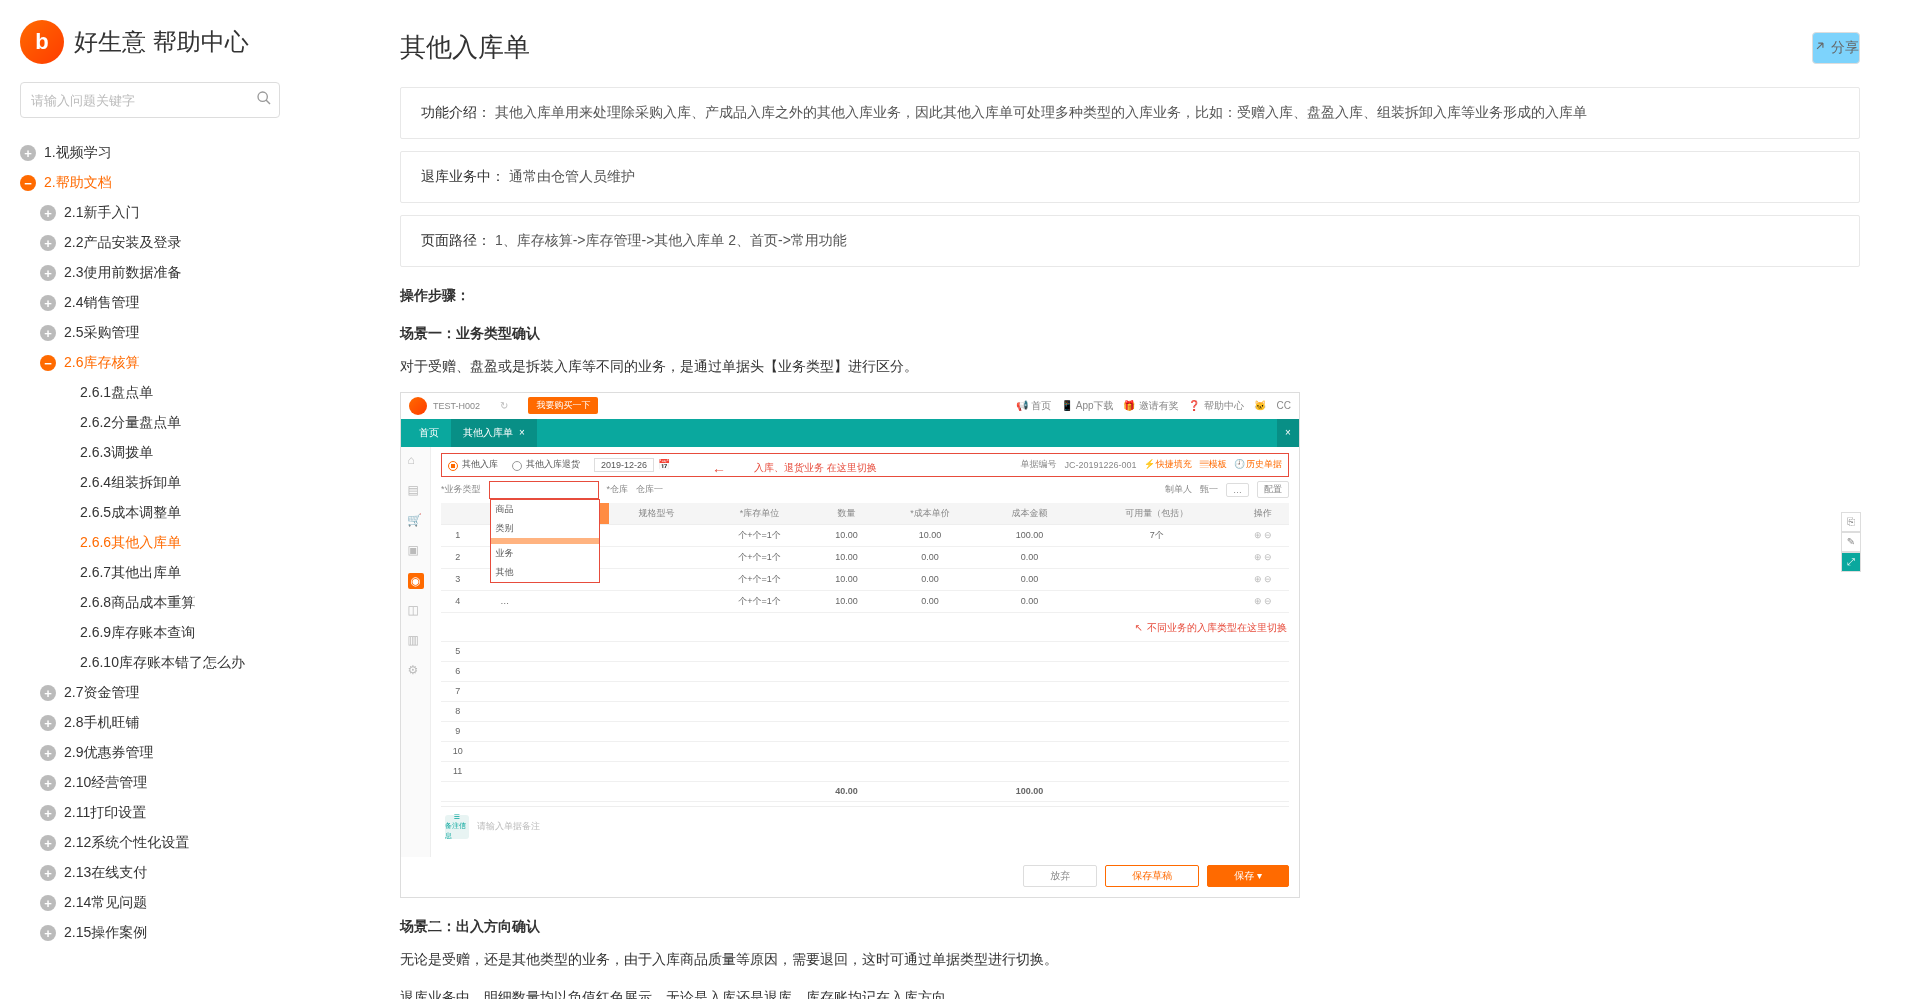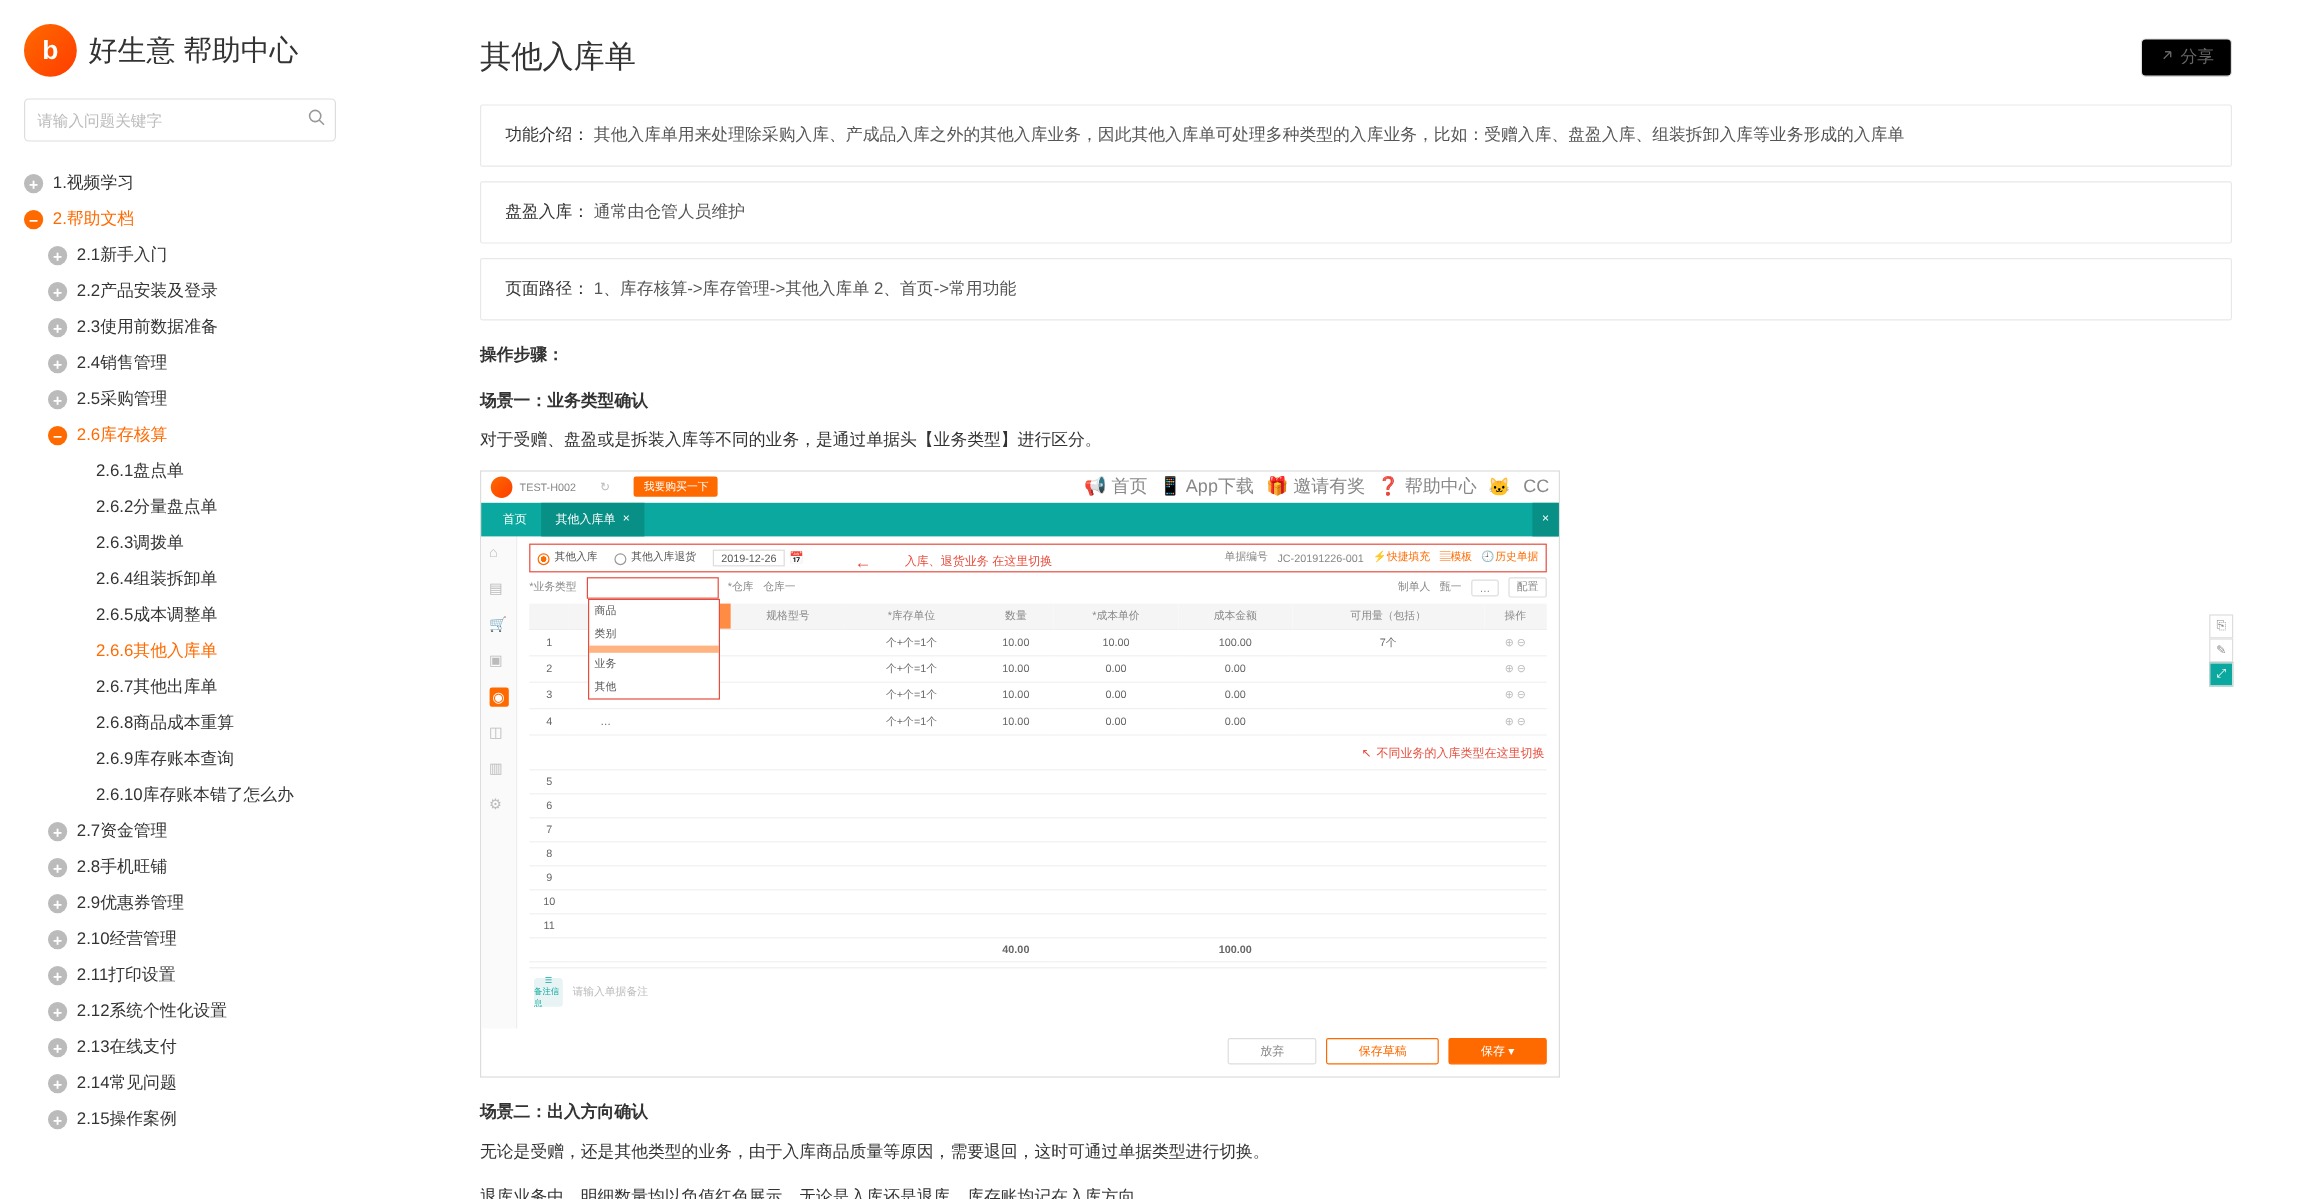--- a/index.html
+++ b/index.html
@@ -18,31 +18,31 @@
 .tree-item.level-2{padding-left:20px;}
 .tree-item.level-3{padding-left:60px;}
 .tree-icon{width:16px;height:16px;border-radius:50%;display:inline-flex;align-items:center;justify-content:center;margin-right:8px;font-size:13px;font-weight:bold;}
 .tree-icon.plus{background:#bbb;color:#fff;}
 .tree-icon.minus{background:#ff6a00;color:#fff;}
 .tree-item.active{color:#ff6a00;}
 .tree-item.active-parent{color:#ff6a00;}
 .main{flex:1;padding:30px 60px 30px 100px;}
 .page-header{display:flex;justify-content:space-between;align-items:center;margin-bottom:22px;}
 .page-title{font-size:26px;font-weight:500;color:#333;}
-.share-btn{border:1px solid #ddd;padding:6px 14px;border-radius:4px;color:#666;font-size:14px;background:#000000;cursor:pointer;display:flex;align-items:center;}
+.share-btn{border:1px solid #ddd;padding:6px 0;border-radius:4px;color:#666;font-size:14px;background:#7dd3fc;cursor:pointer;display:flex;align-items:center;}
 .info-box{border:1px solid #e8e8e8;border-radius:2px;padding:16px 20px;margin-bottom:12px;}
 .info-box .label{display:inline;}
 .info-box .content{display:inline;color:#555;}
 .section-heading{font-weight:bold;margin-top:20px;margin-bottom:10px;}
 .body-text{margin-bottom:12px;color:#333;line-height:1.9;}
 .screenshot-box{border:1px solid #ddd;width:900px;background:#fff;font-size:10px;color:#555;}
 .sc-top{display:flex;align-items:center;height:26px;padding:0 8px;}
 .sc-logo{width:18px;height:18px;background:linear-gradient(135deg,#ff6a00,#ff3c00);border-radius:50%;margin-right:6px;}
 .sc-top-text{color:#888;font-size:9px;}
-.sc-top-right{margin-left:auto;display:flex;align-items:center;gap:10px;color:#888;font-size:15px;}
+.sc-top-right{margin-left:auto;display:flex;align-items:center;gap:10px;color:#888;font-size:10px;}
 .sc-orange-btn{background:#ff6a00;color:#fff;padding:2px 8px;border-radius:2px;font-size:9px;}
 .sc-tabs-bar{background:#0aa89e;height:28px;display:flex;align-items:center;padding-left:6px;position:relative;}
 .sc-tab{padding:0 12px;height:100%;display:flex;align-items:center;color:#fff;font-size:10px;}
 .sc-tab.active{background:#088f86;}
 .sc-tab .close{margin-left:6px;font-size:10px;}
 .sc-close-panel{position:absolute;right:0;top:0;width:22px;height:28px;background:#088f86;color:#fff;display:flex;align-items:center;justify-content:center;}
 .sc-body{display:flex;}
 .sc-left-rail{width:30px;background:#fafafa;border-right:1px solid #eee;display:flex;flex-direction:column;align-items:center;padding-top:6px;gap:14px;}
 .sc-rail-icon{width:16px;height:16px;color:#bbb;font-size:12px;}
 .sc-rail-icon.active{background:#ff6a00;color:#fff;border-radius:2px;display:flex;align-items:center;justify-content:center;}
@@ -212,21 +212,21 @@
         </span>
         <span>分享</span>
       </button>
     </div>
 
     <div class="info-box">
       <span class="label">功能介绍：</span>
       <span class="content">其他入库单用来处理除采购入库、产成品入库之外的其他入库业务，因此其他入库单可处理多种类型的入库业务，比如：受赠入库、盘盈入库、组装拆卸入库等业务形成的入库单</span>
     </div>
     <div class="info-box">
-      <span class="label">盘盈入库：</span>
+      <span class="label">退库业务中：</span>
       <span class="content">通常由仓管人员维护</span>
     </div>
     <div class="info-box">
       <span class="label">页面路径：</span>
       <span class="content">1、库存核算-&gt;库存管理-&gt;其他入库单 2、首页-&gt;常用功能</span>
     </div>
 
     <p class="section-heading">操作步骤：</p>
     <p class="section-heading">场景一：业务类型确认</p>
     <p class="body-text">对于受赠、盘盈或是拆装入库等不同的业务，是通过单据头【业务类型】进行区分。</p>

